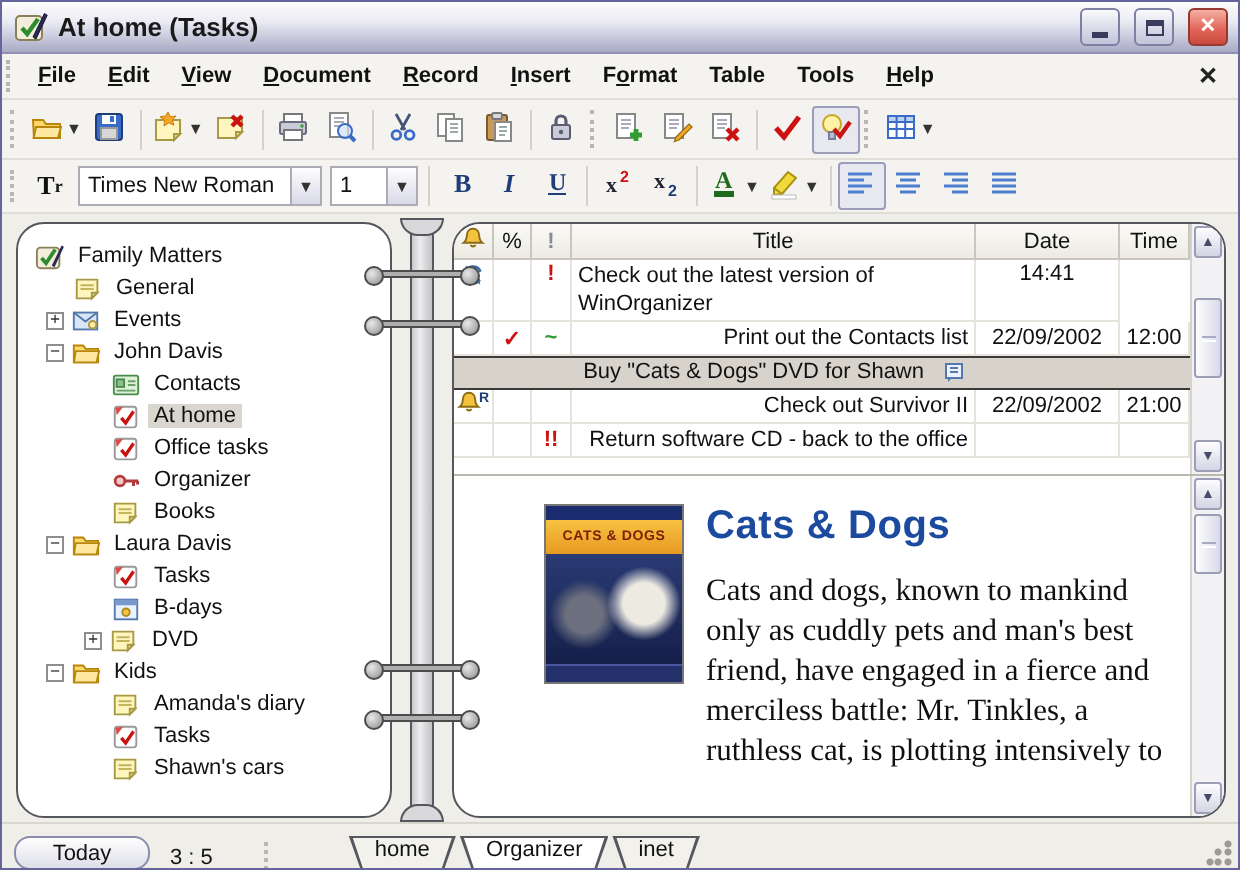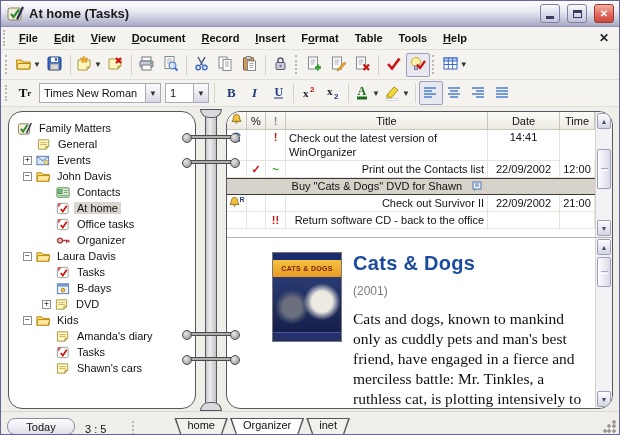--- a/index.html
+++ b/index.html
@@ -447,20 +447,28 @@
               </svg></span>
             <span class="tlabel">Office tasks</span>
           </div>
           <div class="tree-row" style="padding-left: 42px;">
             <span class="ticon"><svg viewBox="0 0 16 16">
                 <circle cx="4.8" cy="8" r="2.6" fill="#F3C8C8" stroke="#B23A3A" stroke-width="1.4"></circle>
                 <path d="M7.5 8h7M12 8v2.6M14.2 8v1.8" stroke="#B23A3A" stroke-width="1.6"></path>
               </svg></span>
             <span class="tlabel">Organizer</span>
           </div>
+          <div class="tree-row" style="padding-left: 42px;">
+            <span class="ticon"><svg viewBox="0 0 16 16">
+                <path d="M2 3h11v7l-3 3H2z" fill="#FFF6BF" stroke="#A89944"></path>
+                <path d="M10 10h3l-3 3z" fill="#EFE08A" stroke="#A89944"></path>
+                <path d="M4 6h7M4 8h7" stroke="#C4B45C"></path>
+              </svg></span>
+            <span class="tlabel">Books</span>
+          </div>
           <div class="tree-row" style="padding-left: 10px;">
             <span class="ebox">−</span>
             <span class="ticon"><svg viewBox="0 0 16 16">
                 <path d="M1.5 4h5l1.3 1.8h6.7V13h-13z" fill="#FFD86B" stroke="#B8860B"></path>
                 <path d="M2.5 7h12.5L13.6 13H1.6z" fill="#FFE9A0" stroke="#B8860B"></path>
               </svg></span>
             <span class="tlabel">Laura Davis</span>
           </div>
           <div class="tree-row" style="padding-left: 42px;">
             <span class="ticon"><svg viewBox="0 0 16 16">
@@ -631,21 +639,20 @@
       <div class="detail-zone">
         <div class="detail">
           <div class="poster">
             <div class="p-top"></div>
             <div class="p-band">CATS &amp; DOGS</div>
             <div class="p-img"></div>
             <div class="p-bot"></div>
           </div>
           <div class="d-col">
             <div class="d-title">Cats &amp; Dogs</div>
-            <div class="d-year">(2001)</div>
             <div class="d-body">Cats and dogs, known to mankind only as cuddly pets and man's best friend, have engaged in a fierce and merciless battle: Mr. Tinkles, a ruthless cat, is plotting intensively to</div>
           </div>
         </div>
         <div class="vscroll">
           <span class="sbtn">▲</span>
           <div class="sthumb" style="height:30px;">
               <span class="gripli"></span>
             </div>
           <div class="sfill"></div>
           <span class="sbtn">▼</span>

